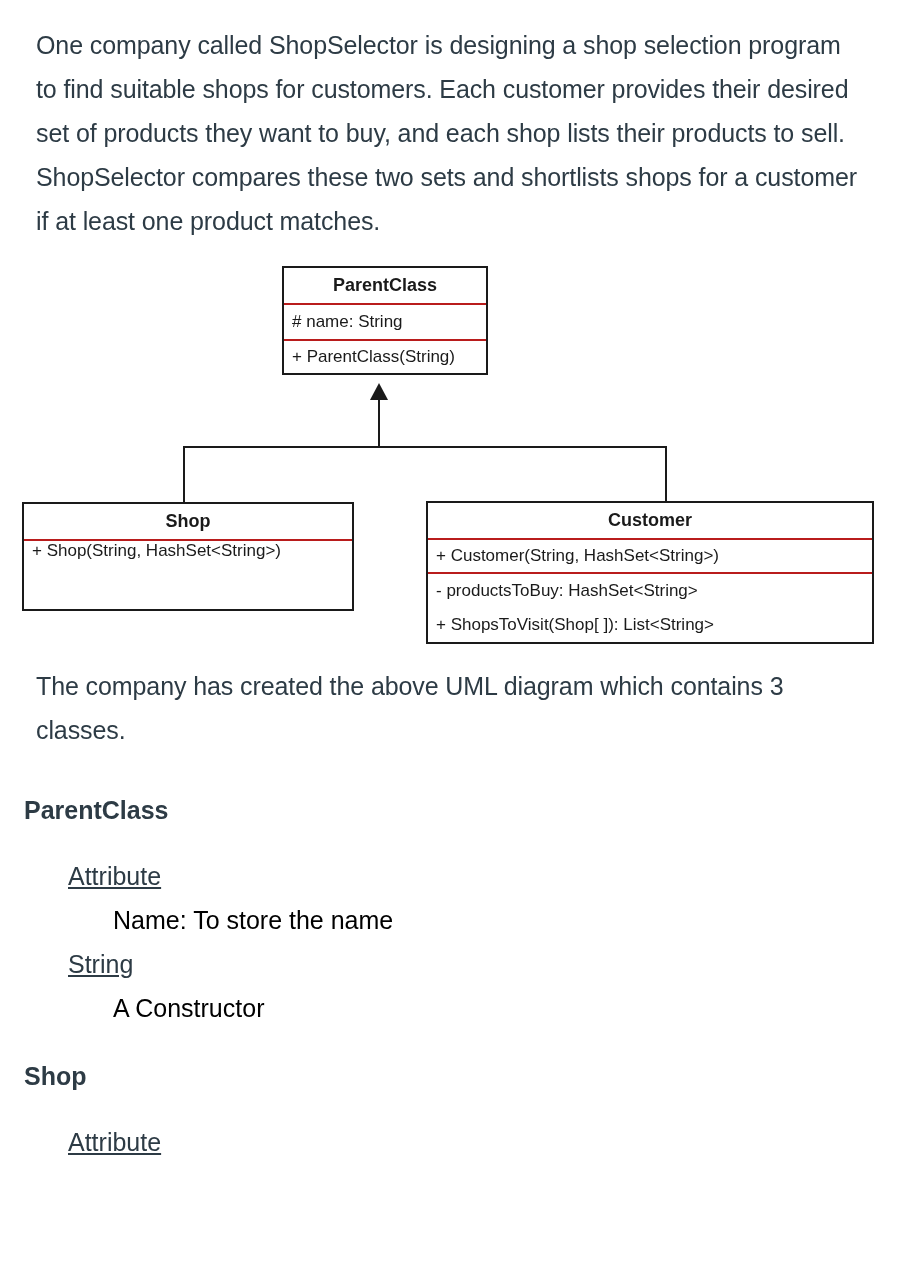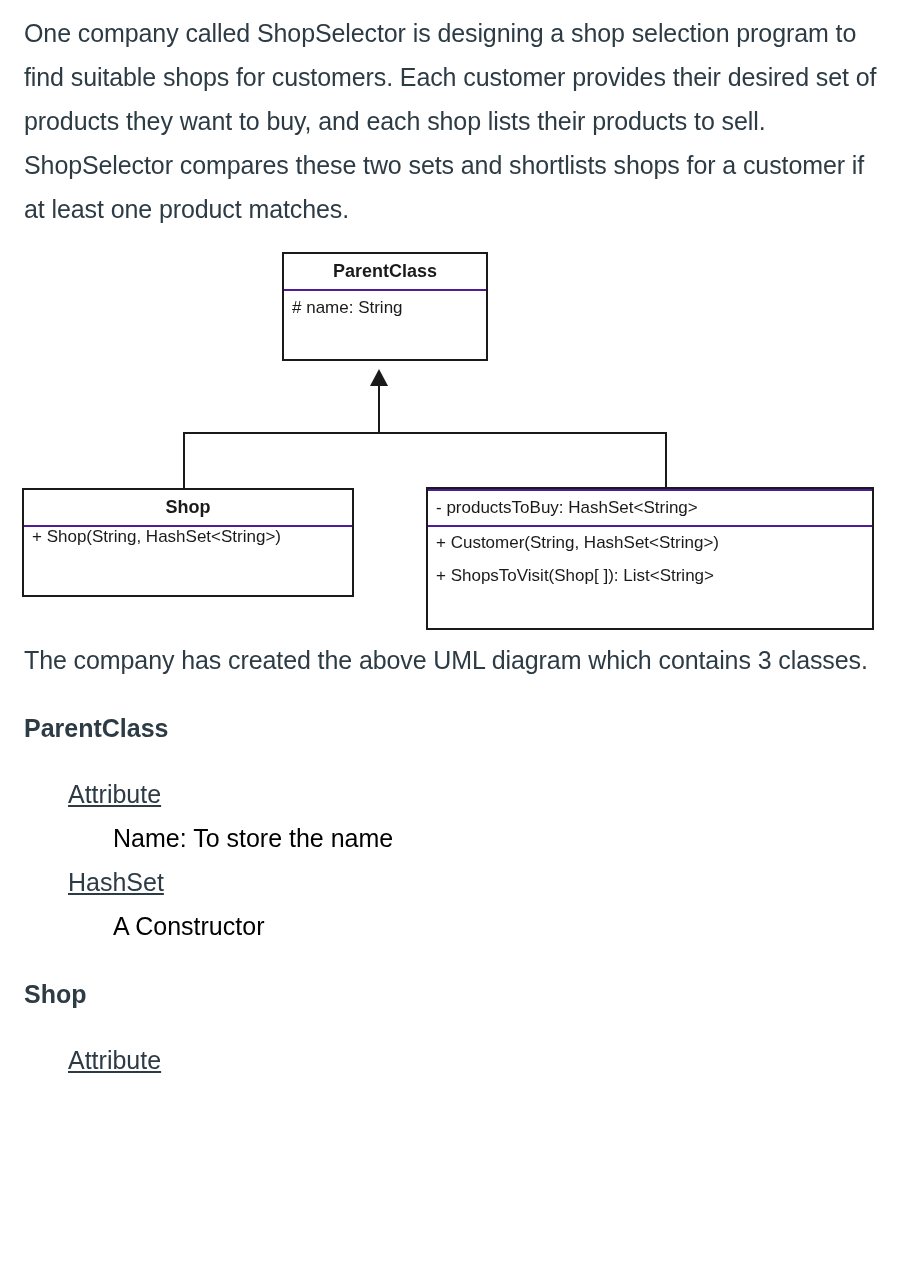--- a/index.html
+++ b/index.html
@@ -21,21 +21,21 @@
 
   
   .page {
     padding: 0 24px;
   }
   .para {
     font-size: 25px;
     line-height: 44px;
     color: #2d3b45;
     letter-spacing: -0.1px;
-    margin: 0;
+    margin: 12px;
   }
   .para-intro {
     padding-top: 11px;
   }
   .para-after {
     padding-top: 5px;
   }
   .h-class {
     font-size: 25px;
     line-height: 44px;
@@ -81,21 +81,21 @@
     display: flex;
     align-items: center;
     white-space: nowrap;
   }
   .uml-row.title {
     justify-content: center;
     font-weight: bold;
     font-size: 18px;
   }
   .uml-sep {
-    border-top: 2px solid #4c1d95;
+    border-top: 2px solid #b91c1c;
   }
 
   
   .ln-v {
     position: absolute;
     width: 2px;
     background: #1a1a1a;
   }
   .ln-h {
     position: absolute;
@@ -116,49 +116,51 @@
 
 <div class="page">
 
   <p class="para para-intro">One company called ShopSelector is designing a shop selection program to find suitable shops for customers. Each customer provides their desired set of products they want to buy, and each shop lists their products to sell. ShopSelector compares these two sets and shortlists shops for a customer if at least one product matches.</p>
 
   <div class="uml">
 
     <div class="uml-box" style="left:258px; top:11px; width:206px; height:109px;">
       <div class="uml-row title" style="height:35px;">ParentClass</div>
       <div class="uml-row uml-sep" style="height:36px;"># name: String</div>
+      <div class="uml-row uml-sep" style="height:34px;">+ ParentClass(String)</div>
     </div>
 
     <div class="arrowhead" style="left:346px; top:128px;"></div>
 
     <div class="ln-v" style="left:354px; top:143px; height:49px;"></div>
 
     <div class="ln-h" style="left:159px; top:191px; width:484px;"></div>
 
     <div class="ln-v" style="left:159px; top:191px; height:56px;"></div>
 
     <div class="ln-v" style="left:641px; top:191px; height:56px;"></div>
 
     <div class="uml-box" style="left:-2px; top:247px; width:332px; height:109px;">
       <div class="uml-row title" style="height:35px;">Shop</div>
       <div class="uml-row uml-sep" style="height:22px;">+ Shop(String, HashSet&lt;String&gt;)</div>
     </div>
 
     <div class="uml-box" style="left:402px; top:246px; width:448px; height:143px;">
+      <div class="uml-row title" style="height:35px;">Customer</div>
+      <div class="uml-row uml-sep" style="height:34px;">+ Customer(String, HashSet&lt;String&gt;)</div>
       <div class="uml-row uml-sep" style="height:36px;">- productsToBuy: HashSet&lt;String&gt;</div>
-      <div class="uml-row uml-sep" style="height:34px;">+ Customer(String, HashSet&lt;String&gt;)</div>
       <div class="uml-row" style="height:34px;">+ ShopsToVisit(Shop[ ]): List&lt;String&gt;</div>
     </div>
 
   </div>
 
   <p class="para para-after">The company has created the above UML diagram which contains 3 classes.</p>
 
   <h3 class="h-class">ParentClass</h3>
   <div class="lvl1 first">Attribute</div>
   <div class="lvl2">Name: To store the name</div>
-  <div class="lvl1">HashSet</div>
+  <div class="lvl1">String</div>
   <div class="lvl2">A Constructor</div>
 
   <h3 class="h-class">Shop</h3>
   <div class="lvl1 first">Attribute</div>
 
 </div>
 
 </body></html>

